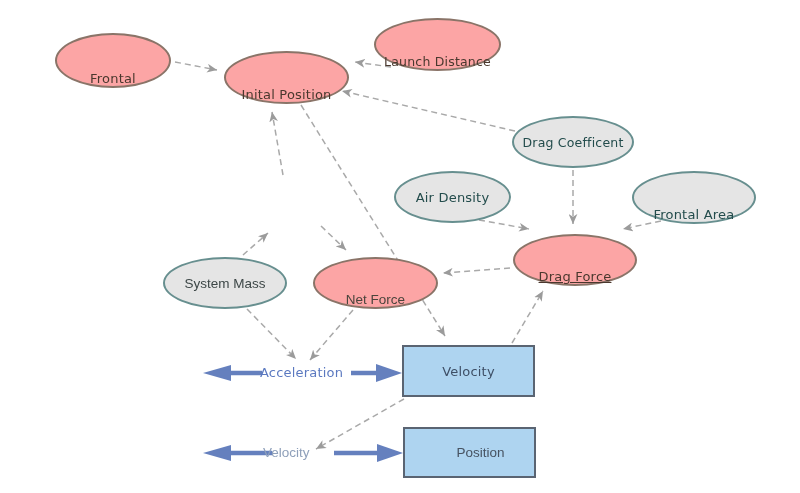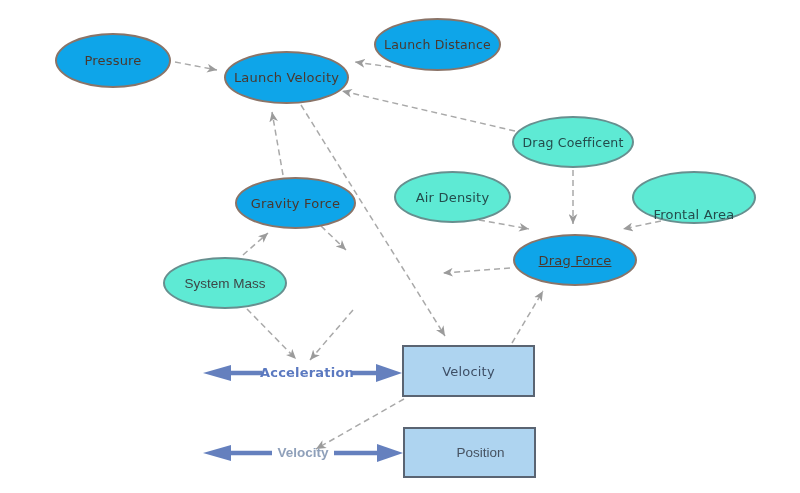--- a/index.html
+++ b/index.html
@@ -1,31 +1,31 @@
 <!DOCTYPE html>
 <html><head>
 <meta charset="utf-8">
 <style>
   html,body{margin:0;padding:0;background:#ffffff;}
   #canvas{position:relative;width:800px;height:493px;background:#ffffff;overflow:hidden;
           font-family:"DejaVu Sans",sans-serif;}
   #edge-layer{position:absolute;left:0;top:0;width:800px;height:493px;}
   .node{position:absolute;border-radius:50%;border:2px solid;box-sizing:border-box;
         display:flex;align-items:center;justify-content:center;text-align:center;}
-  .peach{background:#0ea5e9;border-color:#8a7468;color:#4a382e;}
-  .cyan{background:#5eead4;border-color:#678f8f;color:#234c4c;}
+  .peach{background:#fca5a5;border-color:#8a7468;color:#4a382e;align-items:flex-end;}
+  .cyan{background:#e5e5e5;border-color:#678f8f;color:#234c4c;}
   .stock{position:absolute;background:#AED4F0;border:2px solid #5a6472;box-sizing:border-box;
          display:flex;align-items:center;justify-content:center;}
   .hand{font-family:"DejaVu Sans",sans-serif;font-size:13px;letter-spacing:0.2px;}
   .sans{font-family:"Liberation Sans",sans-serif;font-size:13.5px;}
   .t-sysmass{color:#3d4747;}
   .t-netforce{color:#4a443c;}
   .t-velstock{color:#3e4f66;}
   .t-posstock{color:#475362;font-family:"Liberation Sans",sans-serif;}
-  .flow-label{position:absolute;text-align:center;font-weight:bold;}
+  .flow-label{position:absolute;}
   .fl-accel{color:#5b79c0;}
   .fl-vel{color:#8fa0ba;font-family:"Liberation Sans",sans-serif;}
 </style>
 </head>
 <body>
 
 <div id="canvas">
 
   <svg id="edge-layer" width="800" height="493" viewBox="0 0 800 493" xmlns="http://www.w3.org/2000/svg">
     <defs>
@@ -61,51 +61,51 @@
 
     <g>
       <polygon points="203,453 231,445 231,461" fill="#6580BE"></polygon>
       <line x1="214" y1="453" x2="272" y2="453" stroke="#6580BE" stroke-width="4.5"></line>
       <line x1="334" y1="453" x2="380" y2="453" stroke="#6580BE" stroke-width="4.5"></line>
       <polygon points="403,453 377,444 377,462" fill="#6580BE"></polygon>
     </g>
   </svg>
 
   <div class="node peach hand" style="left:55px;top:33px;width:116px;height:55px;">
-    <span>Pressure</span>
+    <span>Frontal</span>
   </div>
 
   <div class="node peach hand" style="left:224px;top:51px;width:125px;height:53px;">
-    <span>Launch Velocity</span>
+    <span>Inital Position</span>
   </div>
 
   <div class="node peach hand" style="left:374px;top:18px;width:127px;height:53px;font-size:12.5px;">
     <span>Launch Distance</span>
   </div>
 
   <div class="node cyan hand" style="left:512px;top:116px;width:122px;height:52px;font-size:12.5px;">
     <span>Drag Coefficent</span>
   </div>
 
   <div class="node cyan hand" style="left:632px;top:171px;width:124px;height:53px;align-items:flex-end;">
     <span>Frontal Area</span>
   </div>
 
   <div class="node cyan hand" style="left:394px;top:171px;width:117px;height:52px;">
     <span>Air Density</span>
   </div>
 
-  <div class="node peach hand" style="left:235px;top:177px;width:121px;height:52px;">
-    <span>Gravity Force</span>
-  </div>
 
   <div class="node cyan sans t-sysmass" style="left:163px;top:257px;width:124px;height:52px;">
     <span>System Mass</span>
   </div>
 
+  <div class="node peach sans t-netforce" style="left:313px;top:257px;width:125px;height:52px;">
+    <span>Net Force</span>
+  </div>
 
   <div class="node peach hand" style="left:513px;top:234px;width:124px;height:52px;text-decoration:underline;">
     <span>Drag Force</span>
   </div>
 
   <div class="stock hand t-velstock" style="left:402px;top:345px;width:133px;height:52px;">
     <span>Velocity</span>
   </div>
 
   <div class="stock t-posstock" style="left:403px;top:427px;width:133px;height:51px;font-size:13.5px;padding-left:22px;">

